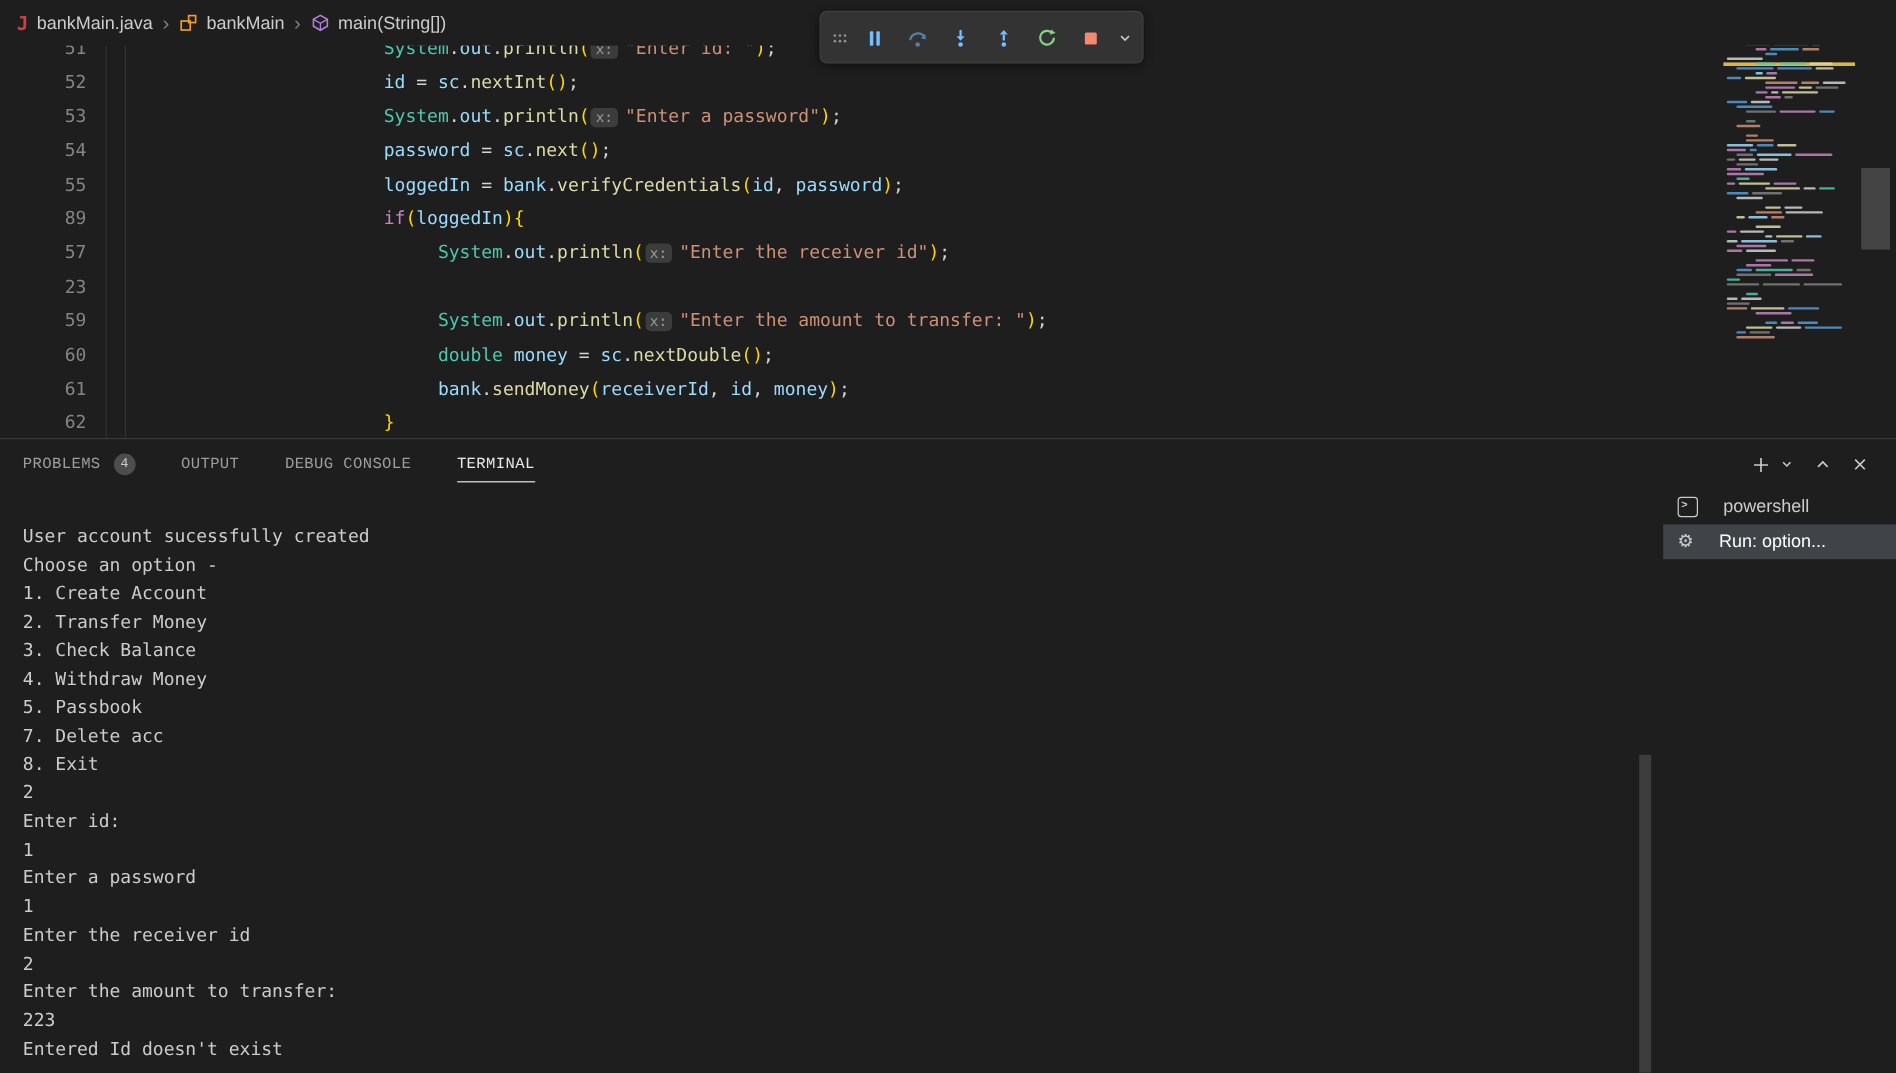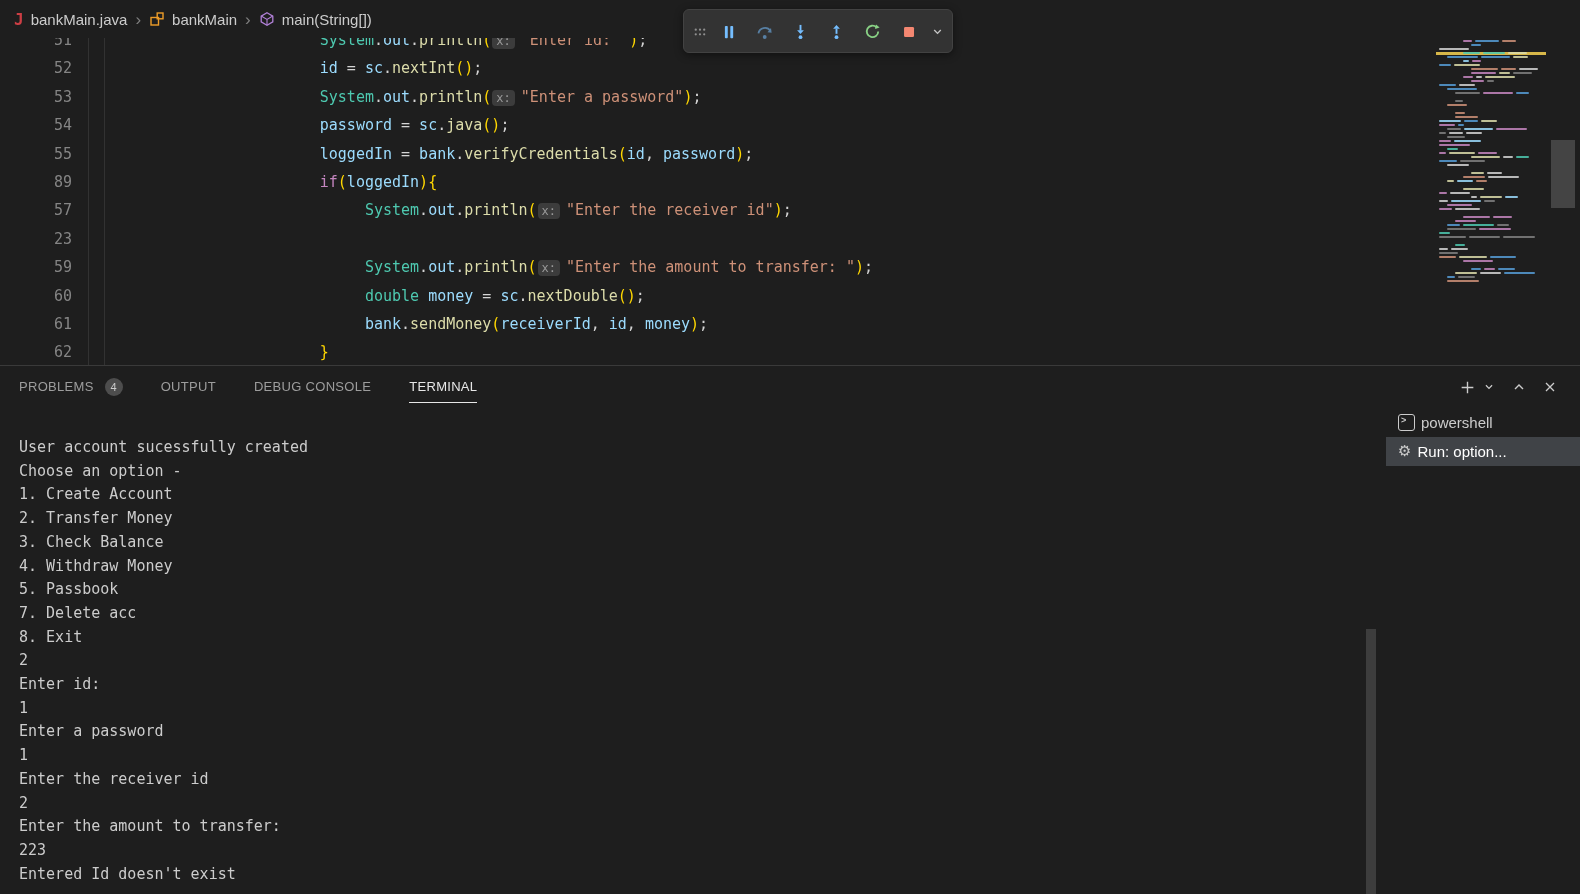--- a/index.html
+++ b/index.html
@@ -35,48 +35,48 @@
   .bc-item{cursor:pointer;}
   
   #debug-toolbar{position:absolute;left:683px;top:9px;height:42px;background:#333333;border:1px solid #424242;
     border-radius:6px;box-shadow:0 2px 8px rgba(0,0,0,.45);display:flex;align-items:center;padding:0 5px;gap:2px;z-index:10;}
   .dbg-btn{width:34px;height:32px;display:flex;align-items:center;justify-content:center;background:transparent;border:none;border-radius:5px;padding:0;cursor:pointer;}
   .dbg-btn.narrow{width:20px;}
   
   #panel{position:absolute;left:0;top:365px;right:0;bottom:0;background:var(--editor_bg,#1e1e1e);
     border-top:1px solid #3a3a3a;z-index:2;}
   #panel-header{position:relative;height:42px;display:flex;align-items:center;padding-left:19px;}
-  #panel-tabs{display:flex;gap:38px;font-size:13px;letter-spacing:.3px;color:var(--tab_fg,#9d9d9d);}
+  #panel-tabs{display:flex;gap:38px;align-items:center;font-size:13px;letter-spacing:.3px;color:var(--tab_fg,#9d9d9d);font-family:Liberation Mono, monospace;}
   .ptab{cursor:pointer;padding:6px 0 7px;position:relative;display:flex;align-items:center;}
   .ptab.active{color:var(--tab_active,#e7e7e7);border-bottom:1px solid var(--tab_active,#e7e7e7);}
   .badge{display:inline-flex;align-items:center;justify-content:center;min-width:18px;height:18px;border-radius:50%;
     background:var(--badge_bg,#4d4d4d);color:#ccc;font-size:11px;margin-left:11px;}
   #panel-actions{position:absolute;right:22px;top:0;height:42px;display:flex;align-items:center;gap:15px;}
   .pact{cursor:pointer;display:flex;align-items:center;}
   #terminal-output{position:absolute;left:19px;top:70px;font-family:"DejaVu Sans Mono",monospace;
     font-size:15px;line-height:23.7px;color:var(--terminal_fg,#ccc);white-space:pre;}
   #terminal-scrollbar{position:absolute;left:1366px;top:263px;width:10px;bottom:0;background:rgba(121,121,121,.35);}
   #terminal-sidebar{position:absolute;right:0;top:42px;width:194px;bottom:0;}
-  .side-row{height:29px;display:flex;align-items:center;gap:6px;padding-left:12px;font-size:15px;color:#ccc;cursor:pointer;}
+  .side-row{height:29px;display:flex;align-items:center;gap:21px;padding-left:12px;font-size:15px;color:#ccc;cursor:pointer;}
   .side-row.sel{background:var(--selection_bg,#404347);color:#fff;}
   .term-ico{flex:none;width:15px;height:15px;border:1.2px solid #ccc;border-radius:3px;position:relative;}
   .term-ico::after{content:">";position:absolute;left:2px;top:0px;font-size:9px;font-weight:bold;color:#ccc;}
   .gear-ico{flex:none;font-size:15px;line-height:15px;color:#ccc;font-family:"DejaVu Sans",sans-serif;}
 </style>
 </head>
 <body>
 
 <div id="editor">
   <div class="indent-guide" style="left:88px"></div>
   <div class="indent-guide" style="left:104px"></div>
   <div id="code-lines">
       <div class="code-row"><span class="gutter">51</span><span class="code" style="padding-left: calc(25ch + 22px);"><span class="tk-cls">System</span><span class="tk-pun">.</span><span class="tk-var">out</span><span class="tk-pun">.</span><span class="tk-fn">println</span><span class="tk-b1">(</span><span class="inlay">x:</span><span class="tk-str">"Enter id: "</span><span class="tk-b1">)</span><span class="tk-pun">;</span></span></div>
       <div class="code-row"><span class="gutter">52</span><span class="code" style="padding-left: calc(25ch + 22px);"><span class="tk-var">id</span><span class="tk-pun"> = </span><span class="tk-var">sc</span><span class="tk-pun">.</span><span class="tk-fn">nextInt</span><span class="tk-b1">()</span><span class="tk-pun">;</span></span></div>
       <div class="code-row"><span class="gutter">53</span><span class="code" style="padding-left: calc(25ch + 22px);"><span class="tk-cls">System</span><span class="tk-pun">.</span><span class="tk-var">out</span><span class="tk-pun">.</span><span class="tk-fn">println</span><span class="tk-b1">(</span><span class="inlay">x:</span><span class="tk-str">"Enter a password"</span><span class="tk-b1">)</span><span class="tk-pun">;</span></span></div>
-      <div class="code-row"><span class="gutter">54</span><span class="code" style="padding-left: calc(25ch + 22px);"><span class="tk-var">password</span><span class="tk-pun"> = </span><span class="tk-var">sc</span><span class="tk-pun">.</span><span class="tk-fn">java</span><span class="tk-b1">()</span><span class="tk-pun">;</span></span></div>
+      <div class="code-row"><span class="gutter">54</span><span class="code" style="padding-left: calc(25ch + 22px);"><span class="tk-var">password</span><span class="tk-pun"> = </span><span class="tk-var">sc</span><span class="tk-pun">.</span><span class="tk-fn">next</span><span class="tk-b1">()</span><span class="tk-pun">;</span></span></div>
       <div class="code-row"><span class="gutter">55</span><span class="code" style="padding-left: calc(25ch + 22px);"><span class="tk-var">loggedIn</span><span class="tk-pun"> = </span><span class="tk-var">bank</span><span class="tk-pun">.</span><span class="tk-fn">verifyCredentials</span><span class="tk-b1">(</span><span class="tk-var">id</span><span class="tk-pun">, </span><span class="tk-var">password</span><span class="tk-b1">)</span><span class="tk-pun">;</span></span></div>
       <div class="code-row"><span class="gutter">89</span><span class="code" style="padding-left: calc(25ch + 22px);"><span class="tk-ctl">if</span><span class="tk-b1">(</span><span class="tk-var">loggedIn</span><span class="tk-b1">)</span><span class="tk-b1">{</span></span></div>
       <div class="code-row"><span class="gutter">57</span><span class="code" style="padding-left: calc(30ch + 22px);"><span class="tk-cls">System</span><span class="tk-pun">.</span><span class="tk-var">out</span><span class="tk-pun">.</span><span class="tk-fn">println</span><span class="tk-b1">(</span><span class="inlay">x:</span><span class="tk-str">"Enter the receiver id"</span><span class="tk-b1">)</span><span class="tk-pun">;</span></span></div>
       <div class="code-row"><span class="gutter">23</span></div>
       <div class="code-row"><span class="gutter">59</span><span class="code" style="padding-left: calc(30ch + 22px);"><span class="tk-cls">System</span><span class="tk-pun">.</span><span class="tk-var">out</span><span class="tk-pun">.</span><span class="tk-fn">println</span><span class="tk-b1">(</span><span class="inlay">x:</span><span class="tk-str">"Enter the amount to transfer: "</span><span class="tk-b1">)</span><span class="tk-pun">;</span></span></div>
       <div class="code-row"><span class="gutter">60</span><span class="code" style="padding-left: calc(30ch + 22px);"><span class="tk-typ">double </span><span class="tk-var">money</span><span class="tk-pun"> = </span><span class="tk-var">sc</span><span class="tk-pun">.</span><span class="tk-fn">nextDouble</span><span class="tk-b1">()</span><span class="tk-pun">;</span></span></div>
       <div class="code-row"><span class="gutter">61</span><span class="code" style="padding-left: calc(30ch + 22px);"><span class="tk-var">bank</span><span class="tk-pun">.</span><span class="tk-fn">sendMoney</span><span class="tk-b1">(</span><span class="tk-var">receiverId</span><span class="tk-pun">, </span><span class="tk-var">id</span><span class="tk-pun">, </span><span class="tk-var">money</span><span class="tk-b1">)</span><span class="tk-pun">;</span></span></div>
       <div class="code-row"><span class="gutter">62</span><span class="code" style="padding-left: calc(25ch + 22px);"><span class="tk-b1">}</span></span></div>
     </div>
   <div id="minimap">

